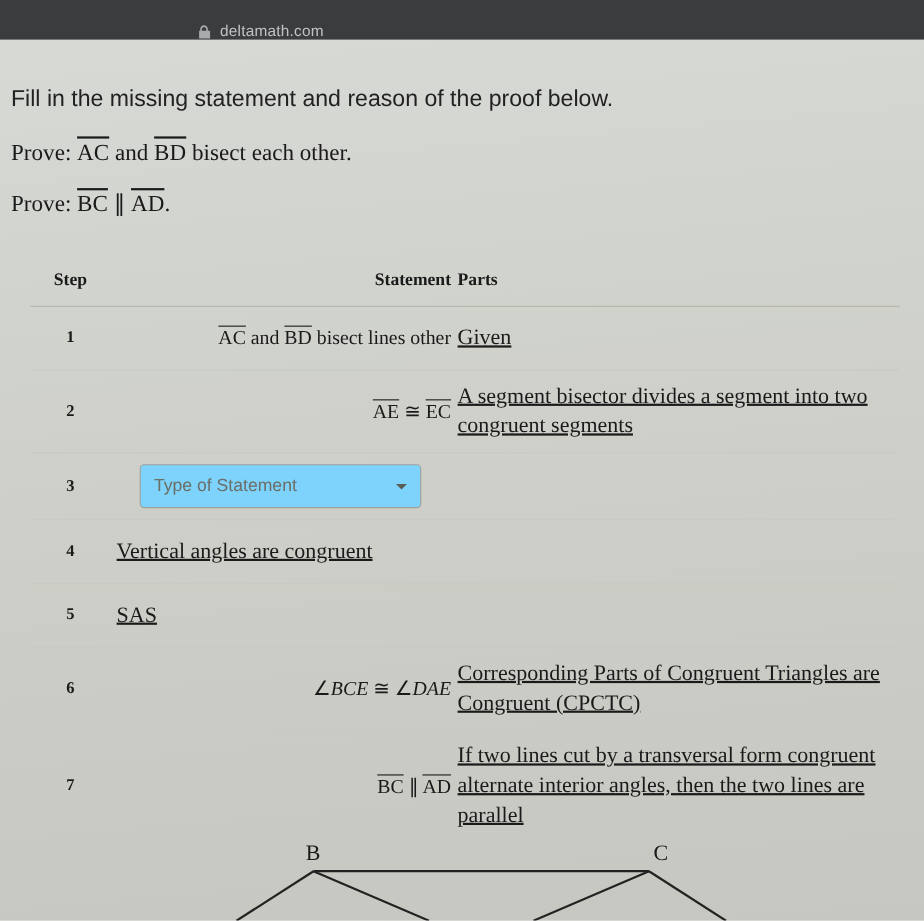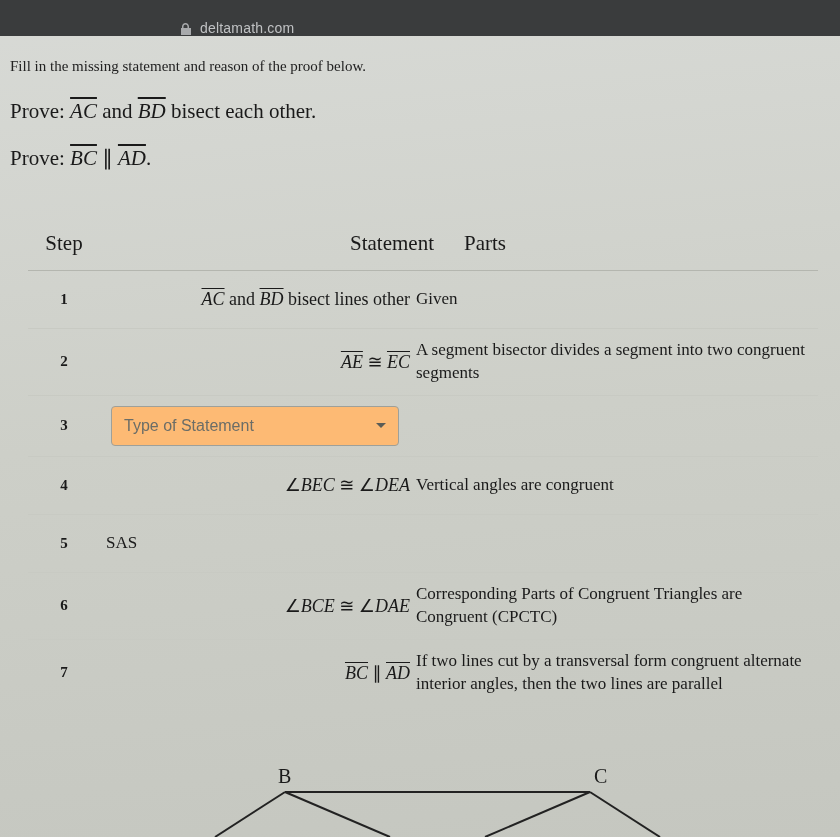--- a/index.html
+++ b/index.html
@@ -21,66 +21,65 @@
     display: flex;
     align-items: flex-end;
     padding-left: 180px;
     gap: 8px;
     letter-spacing: 0.2px;
   }
   .content {
     padding: 22px 10px 0 10px;
   }
   .prompt-text {
-    font-size: 15px;
+    font-size: 21px;
     color: #222;
     margin-bottom: 24px;
-    font-family: Liberation Serif, serif;
+    font-family: Liberation Sans, sans-serif;
+    margin-top: 20px;
   }
   .given, .prove {
     font-size: 21px;
     margin-bottom: 22px;
   }
-  .prove { margin-bottom: 50px; }
+  .prove { margin-bottom: 38px; }
   .overline {
     text-decoration: overline;
-    font-style: italic;
     font-family: 'Times New Roman', serif;
   }
   .mathit { font-style: italic; font-family: 'Times New Roman', serif; }
   .table {
     margin-left: 18px;
     width: 790px;
   }
   .thead {
     display: flex;
-    font-weight: normal;
-    font-size: 21px;
+    font-weight: bold;
+    font-size: 16px;
     padding: 10px 0 14px 0;
     border-bottom: 1px solid #b4b6af;
-    gap: 24px;
   }
   .col-step { width: 72px; text-align: center; }
   .col-stmt { width: 310px; text-align: right; }
   .col-reason { flex: 1; text-align: left; padding-left: 6px; }
   .trow {
     display: flex;
     align-items: center;
     min-height: 58px;
     padding: 10px 0;
     border-bottom: 1px solid #c8cac3;
     font-size: 17px;
   }
   .trow .col-step { font-weight: bold; font-size: 15px; }
   .trow .col-stmt { font-family: 'Times New Roman', serif; font-size: 18px; }
-  .trow .col-reason { font-size: 17px; line-height: 1.35; padding-right: 10px; }
+  .trow .col-reason { font-size: 20px; line-height: 1.35; padding-right: 10px; text-decoration: underline; }
   .dropdown {
-    width: 288px;
+    width: 256px;
     height: 40px;
-    background: #fdba74;
+    background: #7dd3fc;
     border: 1px solid #9ea09a;
     border-radius: 4px;
     display: flex;
     align-items: center;
     justify-content: space-between;
     padding: 0 12px;
     color: #6b6d67;
     font-family: -apple-system, Helvetica, Arial, sans-serif;
     font-size: 16px;
     margin: 0 auto;
@@ -161,23 +160,20 @@
         <div class="dropdown">
           <span>Type of Statement</span>
           <span class="caret"></span>
         </div>
       </div>
       <div class="col-reason"></div>
     </div>
 
     <div class="trow">
       <div class="col-step">4</div>
-      <div class="col-stmt">
-        <span>∠</span><span class="mathit">BEC</span><span> ≅ </span><span>∠</span><span class="mathit">DEA</span>
-      </div>
       <div class="col-reason">Vertical angles are congruent</div>
     </div>
 
     <div class="trow">
       <div class="col-step">5</div>
       <div class="col-reason">SAS</div>
     </div>
 
     <div class="trow">
       <div class="col-step">6</div>

